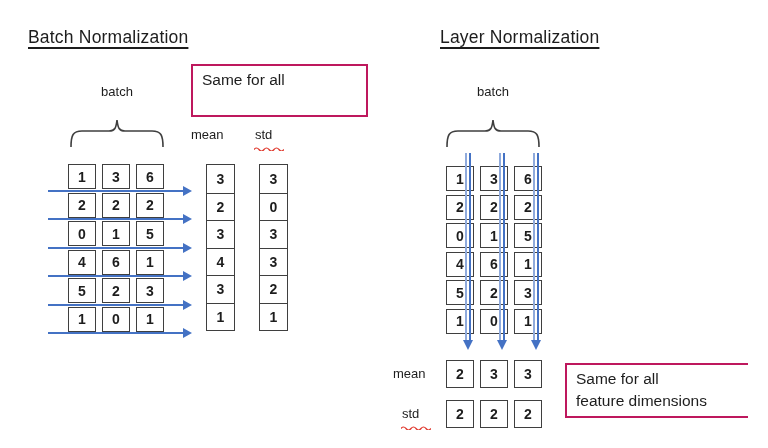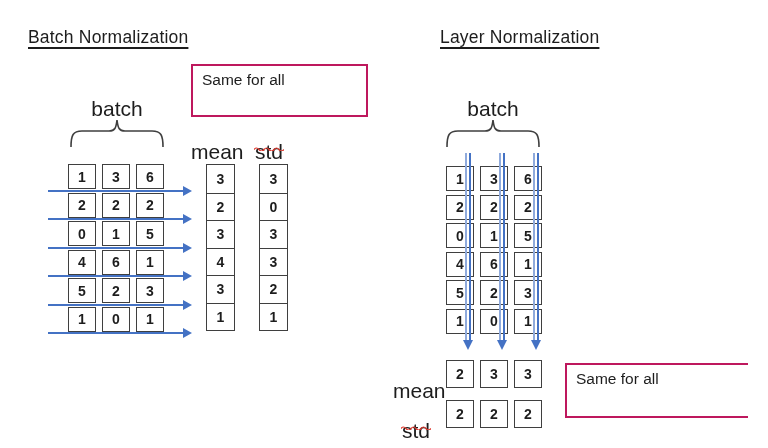--- a/index.html
+++ b/index.html
@@ -7,21 +7,21 @@
     position:relative;width:748px;height:448px;background:#ffffff;
     font-family:"Liberation Sans","DejaVu Sans",sans-serif;color:#1d1d1d;
     overflow:hidden;
   }
   .abs{position:absolute;}
   .title{
     font-size:17.5px;letter-spacing:0.2px;
     text-decoration:underline;text-underline-offset:4px;text-decoration-thickness:1.5px;
     white-space:nowrap;
   }
-  .lbl{font-size:21px;white-space:nowrap;margin-top:13px;}
+  .lbl{font-size:13px;white-space:nowrap;}
   .centered{text-align:center;}
   .note{
     border:2px solid #be185d;background:#fff;
     font-size:15.5px;line-height:1.42;padding:3px 9px 3px 9px;
     box-sizing:border-box;
   }
   
   .mcol{display:flex;flex-direction:column;gap:3.5px;width:28px;}
   .mcell{
     box-sizing:border-box;width:28px;height:25px;border:1.5px solid #3F3F3F;
@@ -205,15 +205,16 @@
   <div class="abs lbl" style="left:402px;top:406px;">std</div>
   <svg class="abs" style="left:401px;top:425px;" width="30" height="5" viewBox="0 0 30 5">
     <path class="squig" d="M0 3.5 Q2.5 0.5 5 3.5 T10 3.5 T15 3.5 T20 3.5 T25 3.5 T30 3.5"></path>
   </svg>
   <div class="rcell" style="left:446px;top:400px;">2</div>
   <div class="rcell" style="left:480px;top:400px;">2</div>
   <div class="rcell" style="left:514px;top:400px;">2</div>
 
   <div class="abs note" style="left:565px;top:363px;width:186px;height:55px;">
     <div>Same for all</div>
+    <div>feature dimensions</div>
   </div>
 
 </div>
 
 </body></html>

